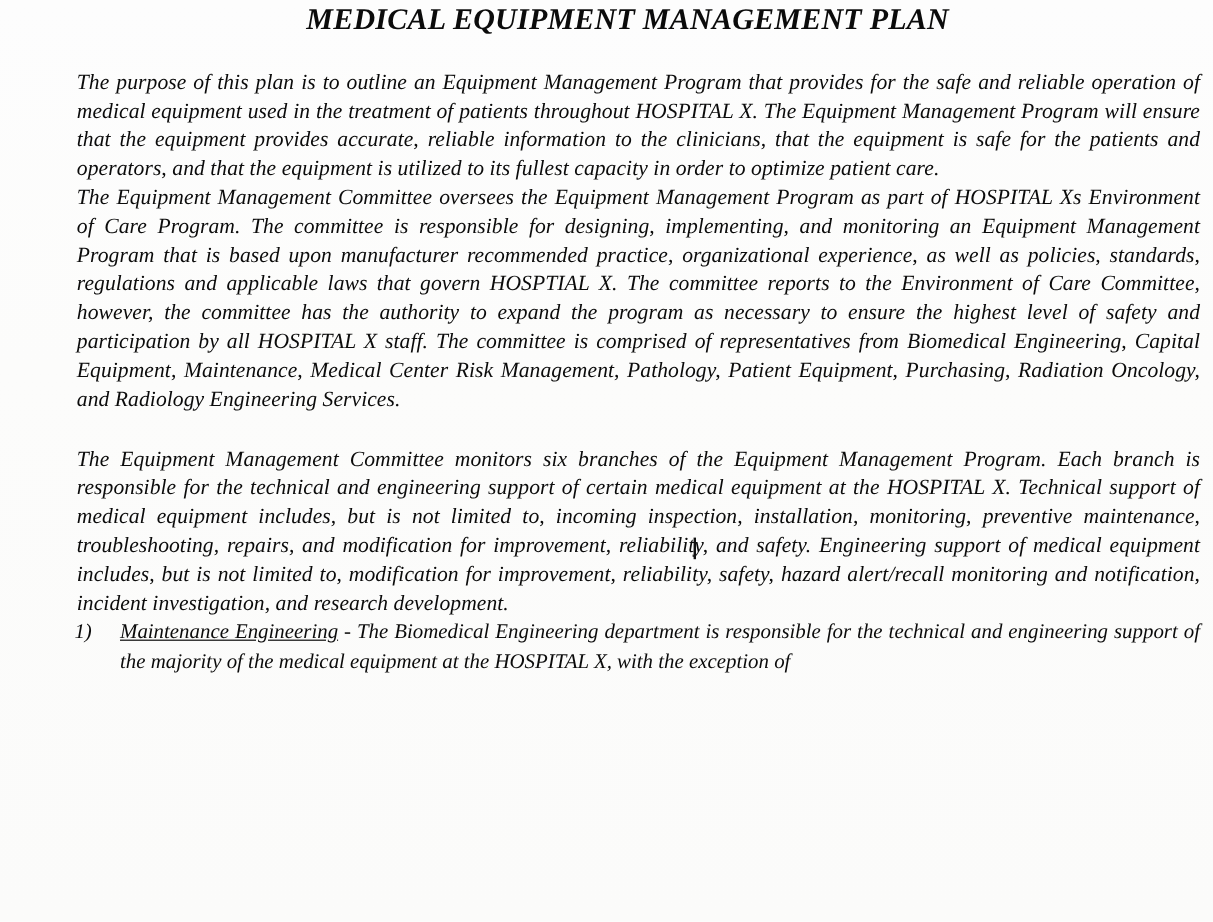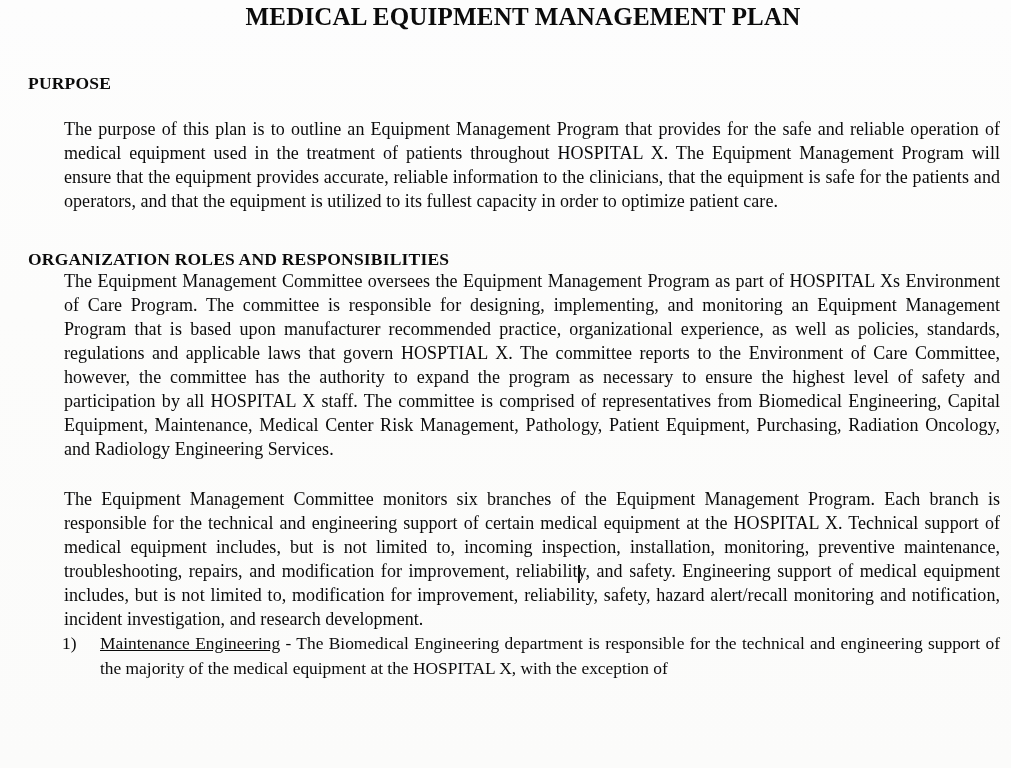--- a/index.html
+++ b/index.html
@@ -26,20 +26,21 @@
     padding: 0;
     box-sizing: border-box;
   }
 
   .doc-body {
     position: absolute;
     left: 28px;
     right: 9px;
     top: 0;
     width: 974px;
+    font-style: italic;
   }
 
   .doc-title {
     text-align: center;
     font-weight: bold;
     font-size: 25px;
     letter-spacing: 0.2px;
     line-height: 30px;
     margin: 0;
     padding-top: 2px;
@@ -107,25 +108,23 @@
   }
 </style>
 </head>
 <body>
 
 <div class="page">
   <div class="doc-body">
 
     <h1 class="doc-title" id="title-el">MEDICAL EQUIPMENT MANAGEMENT PLAN</h1>
 
-    <h2 class="section-heading h-purpose">PURPOSE</h2>
 
     <p class="body-par p-purpose">The purpose of this plan is to outline an Equipment Management Program that provides for the safe and reliable operation of medical equipment used in the treatment of patients throughout HOSPITAL X.  The Equipment Management Program will ensure that the equipment provides accurate, reliable information to the clinicians, that the equipment is safe for the patients and operators, and that the equipment is utilized to its fullest capacity in order to optimize patient care.</p>
 
-    <h2 class="section-heading h-org">ORGANIZATION ROLES AND RESPONSIBILITIES</h2>
 
     <p class="body-par p-org-1">The Equipment Management Committee oversees the Equipment Management Program as part of HOSPITAL Xs Environment of Care Program.  The committee is responsible for designing, implementing, and monitoring an Equipment Management Program that is based upon manufacturer recommended practice, organizational experience, as well as policies, standards, regulations and applicable laws that govern HOSPTIAL X.  The committee reports to the Environment of Care Committee, however, the committee has the authority to expand the program as necessary to ensure the highest level of safety and participation by all HOSPITAL X staff.  The committee is comprised of representatives from Biomedical Engineering, Capital Equipment, Maintenance, Medical Center Risk Management, Pathology, Patient Equipment, Purchasing, Radiation Oncology, and Radiology Engineering Services.</p>
 
     <div class="p-org-2">
       <p class="body-par">The Equipment Management Committee monitors six branches of the Equipment Management Program.  Each branch is responsible for the technical and engineering support of certain medical equipment at the HOSPITAL X.  Technical support of medical equipment includes, but is not limited to, incoming inspection, installation, monitoring, preventive maintenance, troubleshooting, repairs, and modification for improvement, reliability, and safety. Engineering support of medical equipment includes, but is not limited to, modification for improvement, reliability, safety, hazard alert/recall monitoring and notification, incident investigation, and research development.</p>
       <span class="text-caret"></span>
     </div>
 
     <ul class="numbered-list">
       <li>

